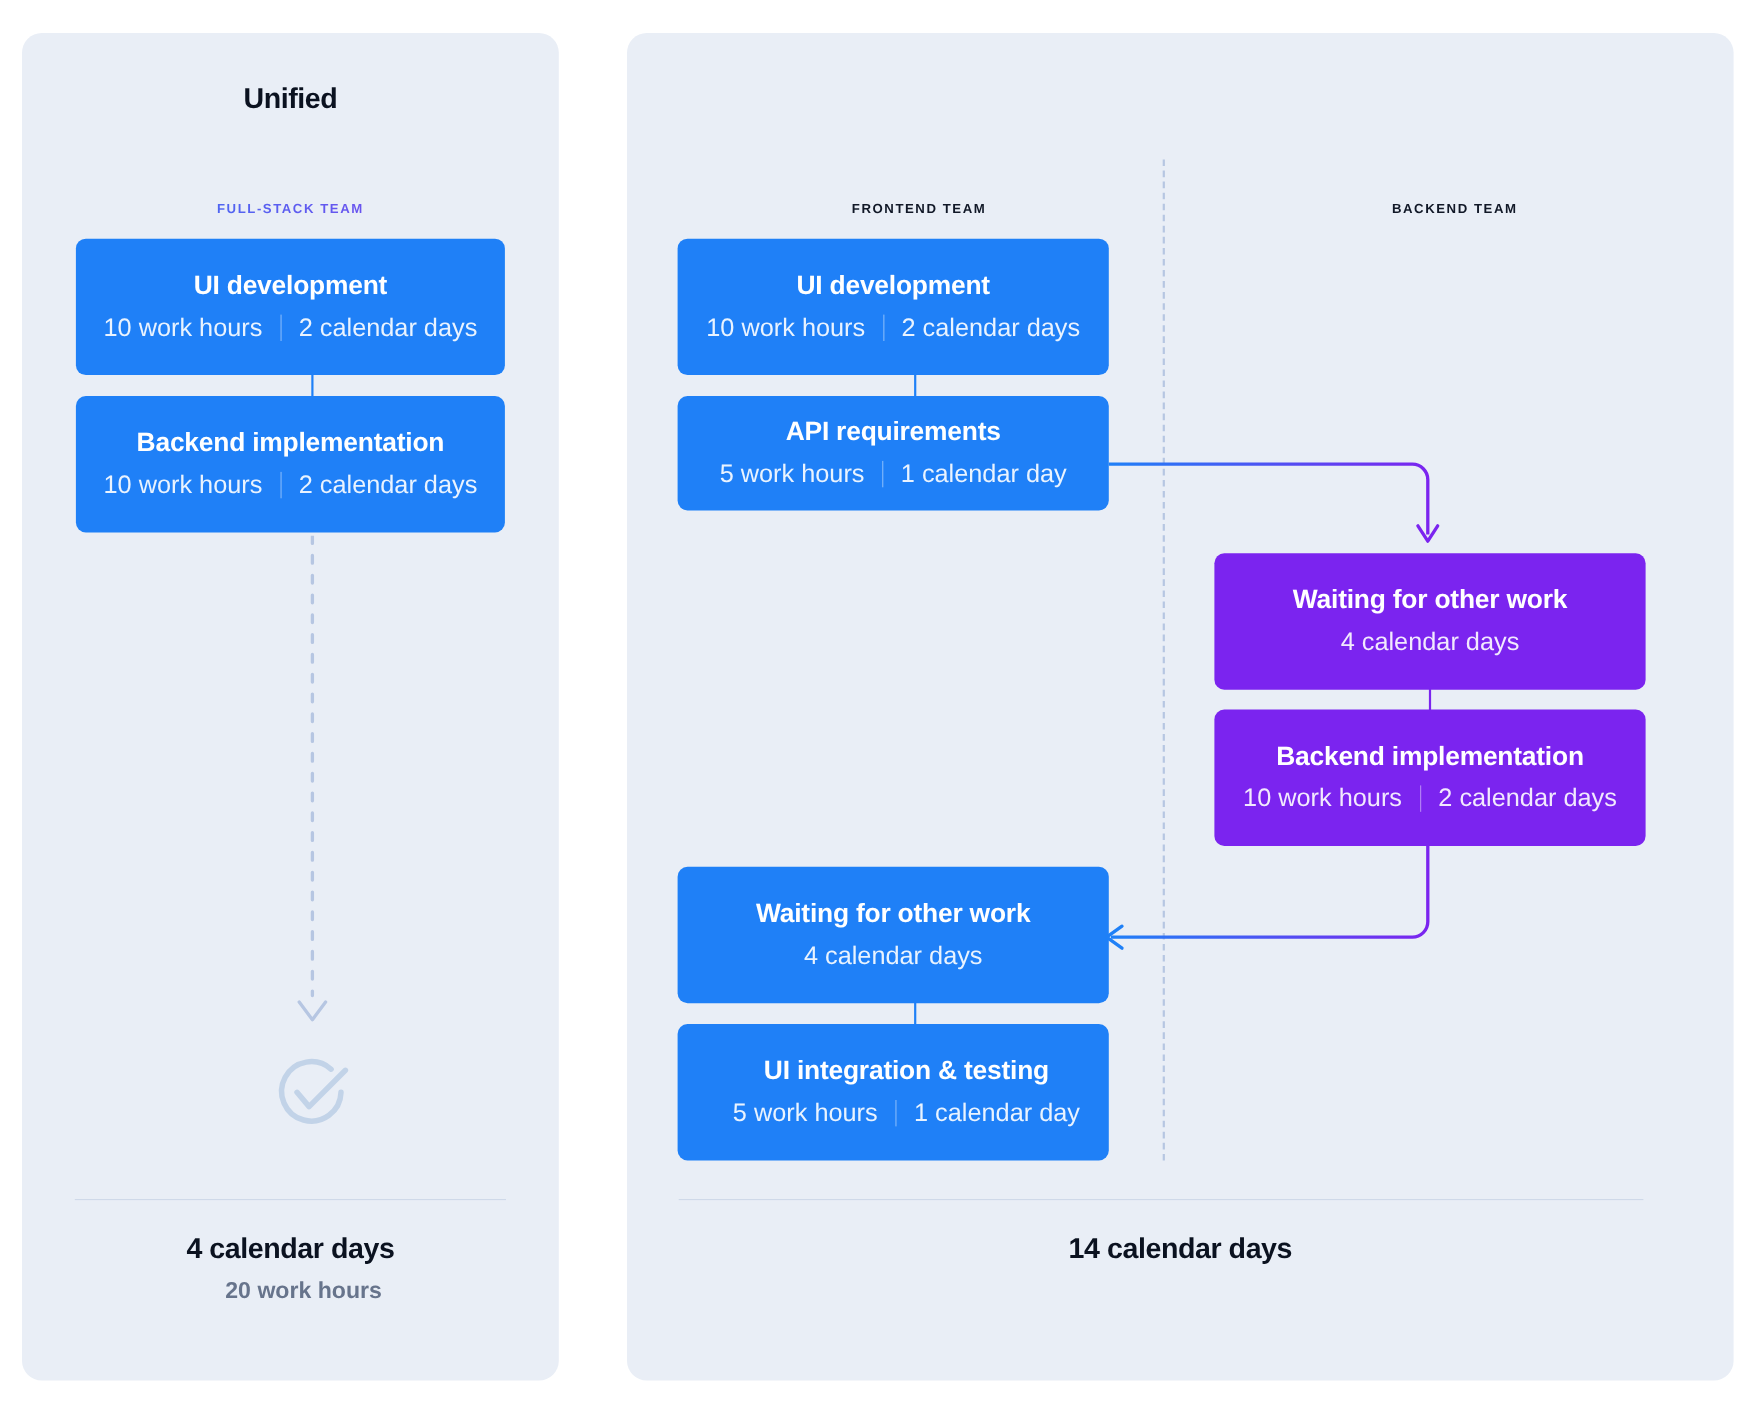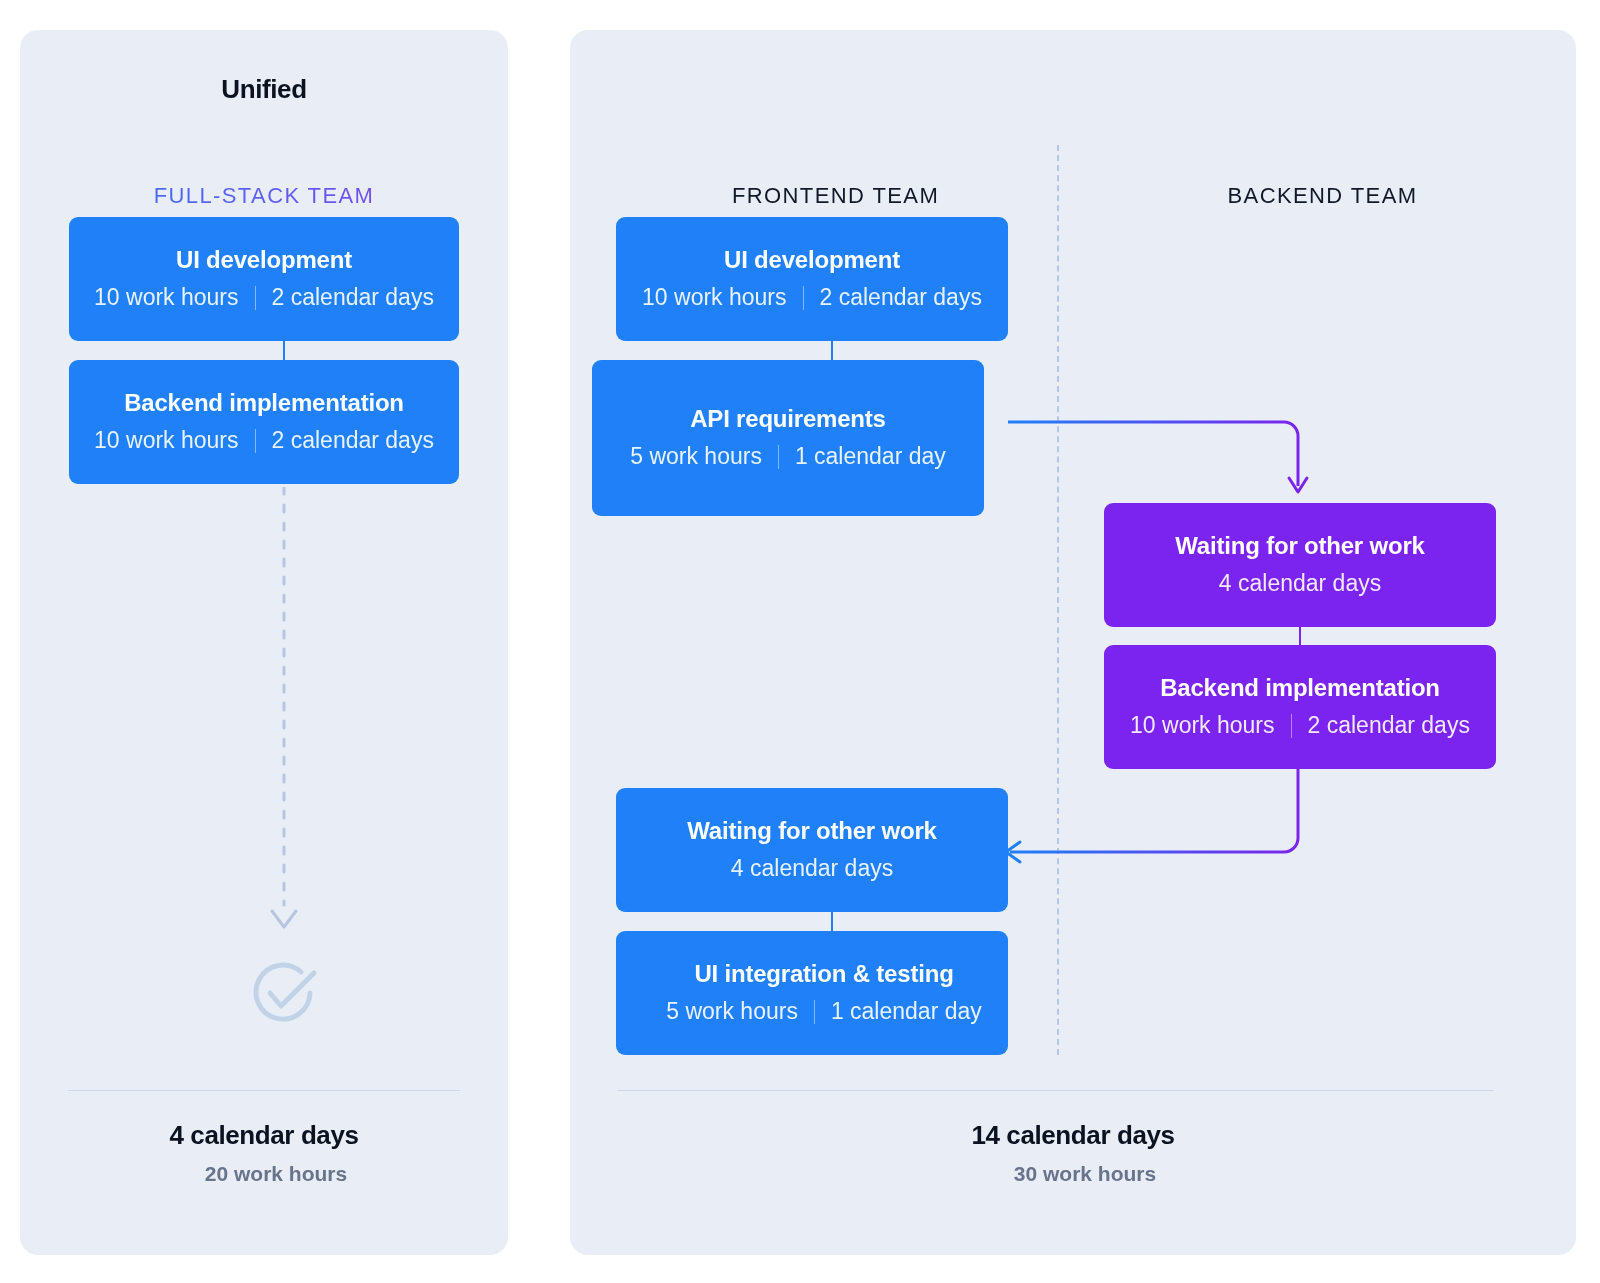--- a/index.html
+++ b/index.html
@@ -24,21 +24,21 @@
     position: absolute; left: 0; right: 0; top: 44px;
     text-align: center;
     font-size: 26px; font-weight: 700; color: #0b1220;
     letter-spacing: -0.4px;
   }
 
   
   .col-head {
     position: absolute;
     text-align: center;
-    font-size: 22px; font-weight: 400;
+    font-size: 12px; font-weight: 700;
     letter-spacing: 1.4px;
   }
   .col-head.dark { color: #111827; }
   .col-head.grad {
     background: linear-gradient(90deg, #2f7cf6 0%, #8a3dea 100%);
     -webkit-background-clip: text;
     background-clip: text;
     color: transparent;
   }
   #head-fullstack { left: 0; right: 0; top: 153px; }
@@ -174,21 +174,21 @@
     <div class="box-title">UI development</div>
     <div class="box-stats">
       <span class="s">10 work hours</span>
       <span class="sep"></span>
       <span class="s">2 calendar days</span>
     </div>
   </div>
 
   <div class="link-v" style="left:831px; top:340px; height:21px;"></div>
 
-  <div class="box blue" style="left:592px; top:360px; width:392px; height:156px;">
+  <div class="box blue" style="left:616px; top:360px; width:392px; height:104px;">
     <div class="box-title">API requirements</div>
     <div class="box-stats">
       <span class="s">5 work hours</span>
       <span class="sep"></span>
       <span class="s">1 calendar day</span>
     </div>
   </div>
 
   <div class="box blue" style="left:616px; top:788px; width:392px; height:124px;">
     <div class="box-title">Waiting for other work</div>
@@ -243,15 +243,14 @@
         <stop offset="0%" stop-color="#1f80f7"></stop>
         <stop offset="100%" stop-color="#7b24ef"></stop>
       </linearGradient>
     </defs>
     <path d="M298 8 V78 a14 14 0 0 1 -14 14 H10" fill="none" stroke="url(#gradLeft)" stroke-width="3"></path>
     <path d="M20 82 L6 92 L20 102" fill="none" stroke="#1f80f7" stroke-width="3" stroke-linecap="round" stroke-linejoin="round"></path>
   </svg>
 
   <div class="divider-h" id="div-decoupled"></div>
   <div class="total-days" id="decoupled-days">14 calendar days</div>
-  <div class="total-hours" id="decoupled-hours">30 work hours</div>
 
 </div>
 
 </body></html>

